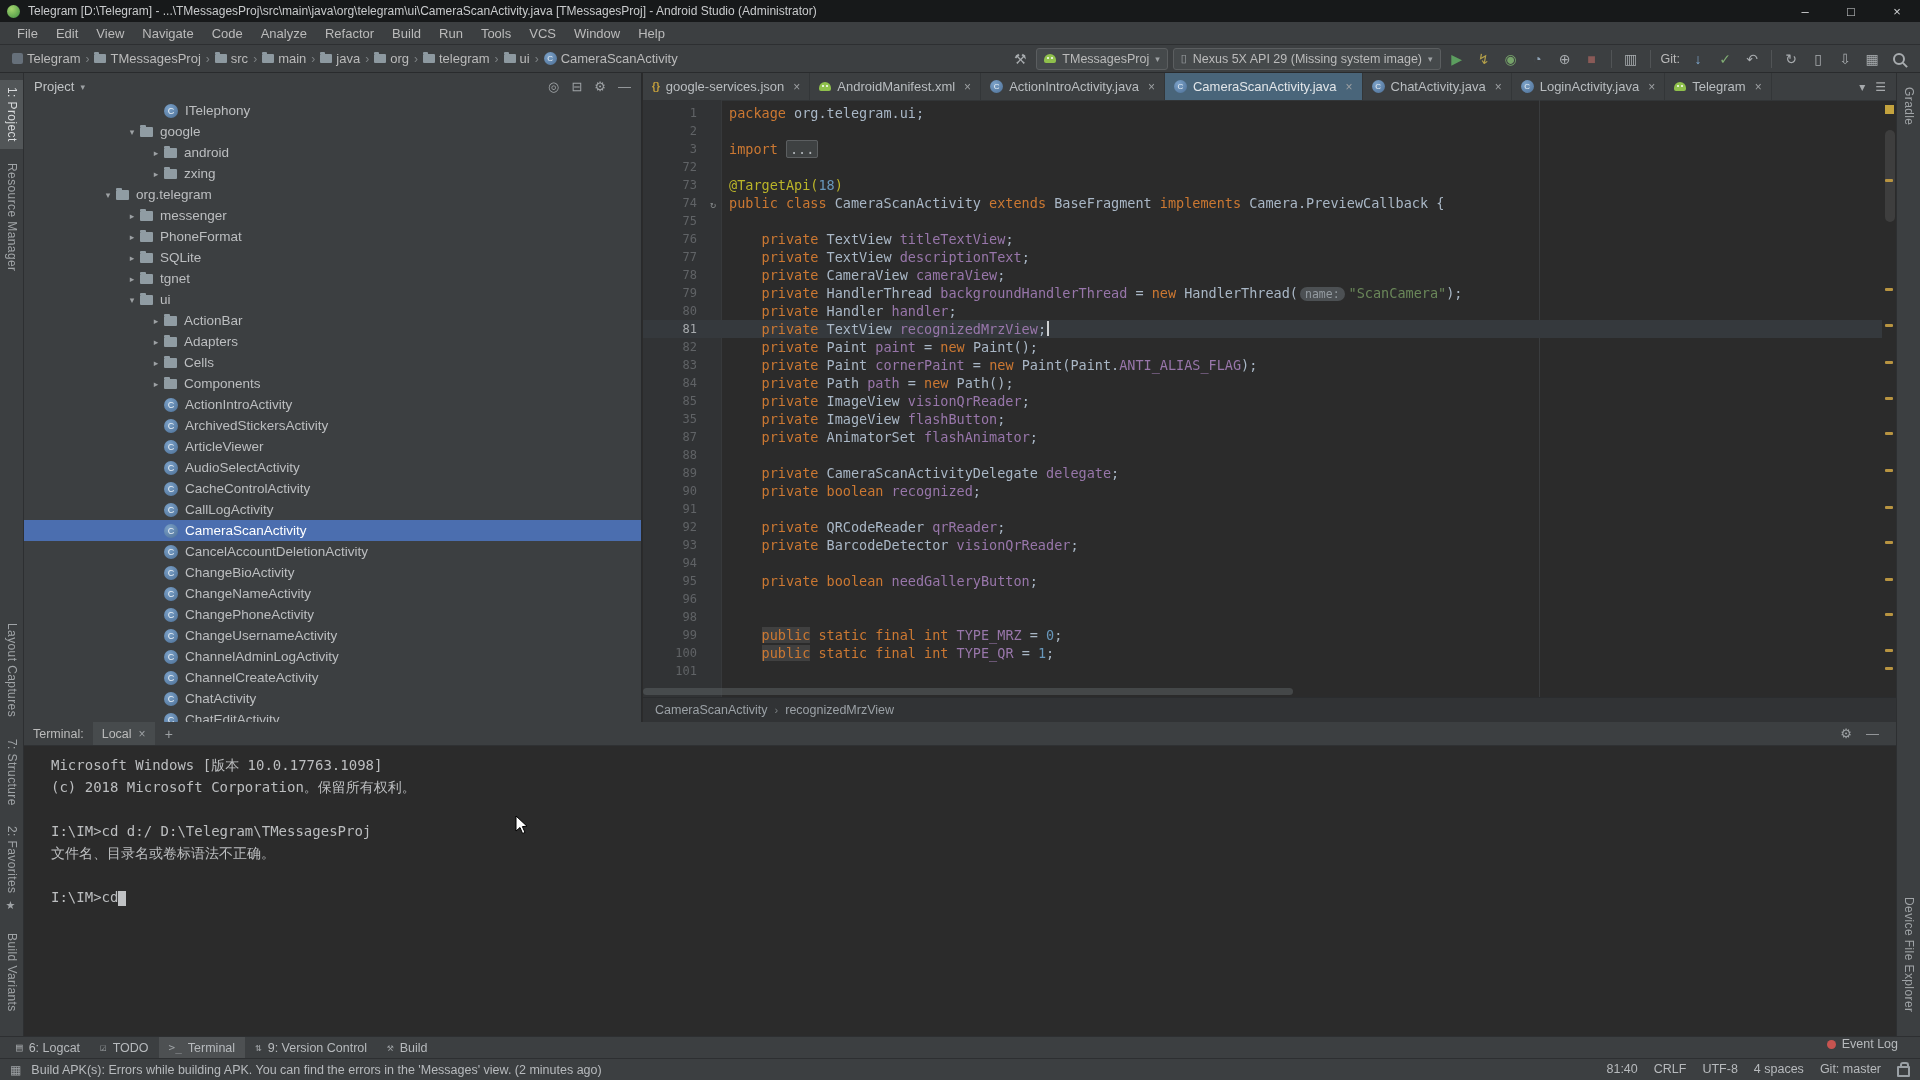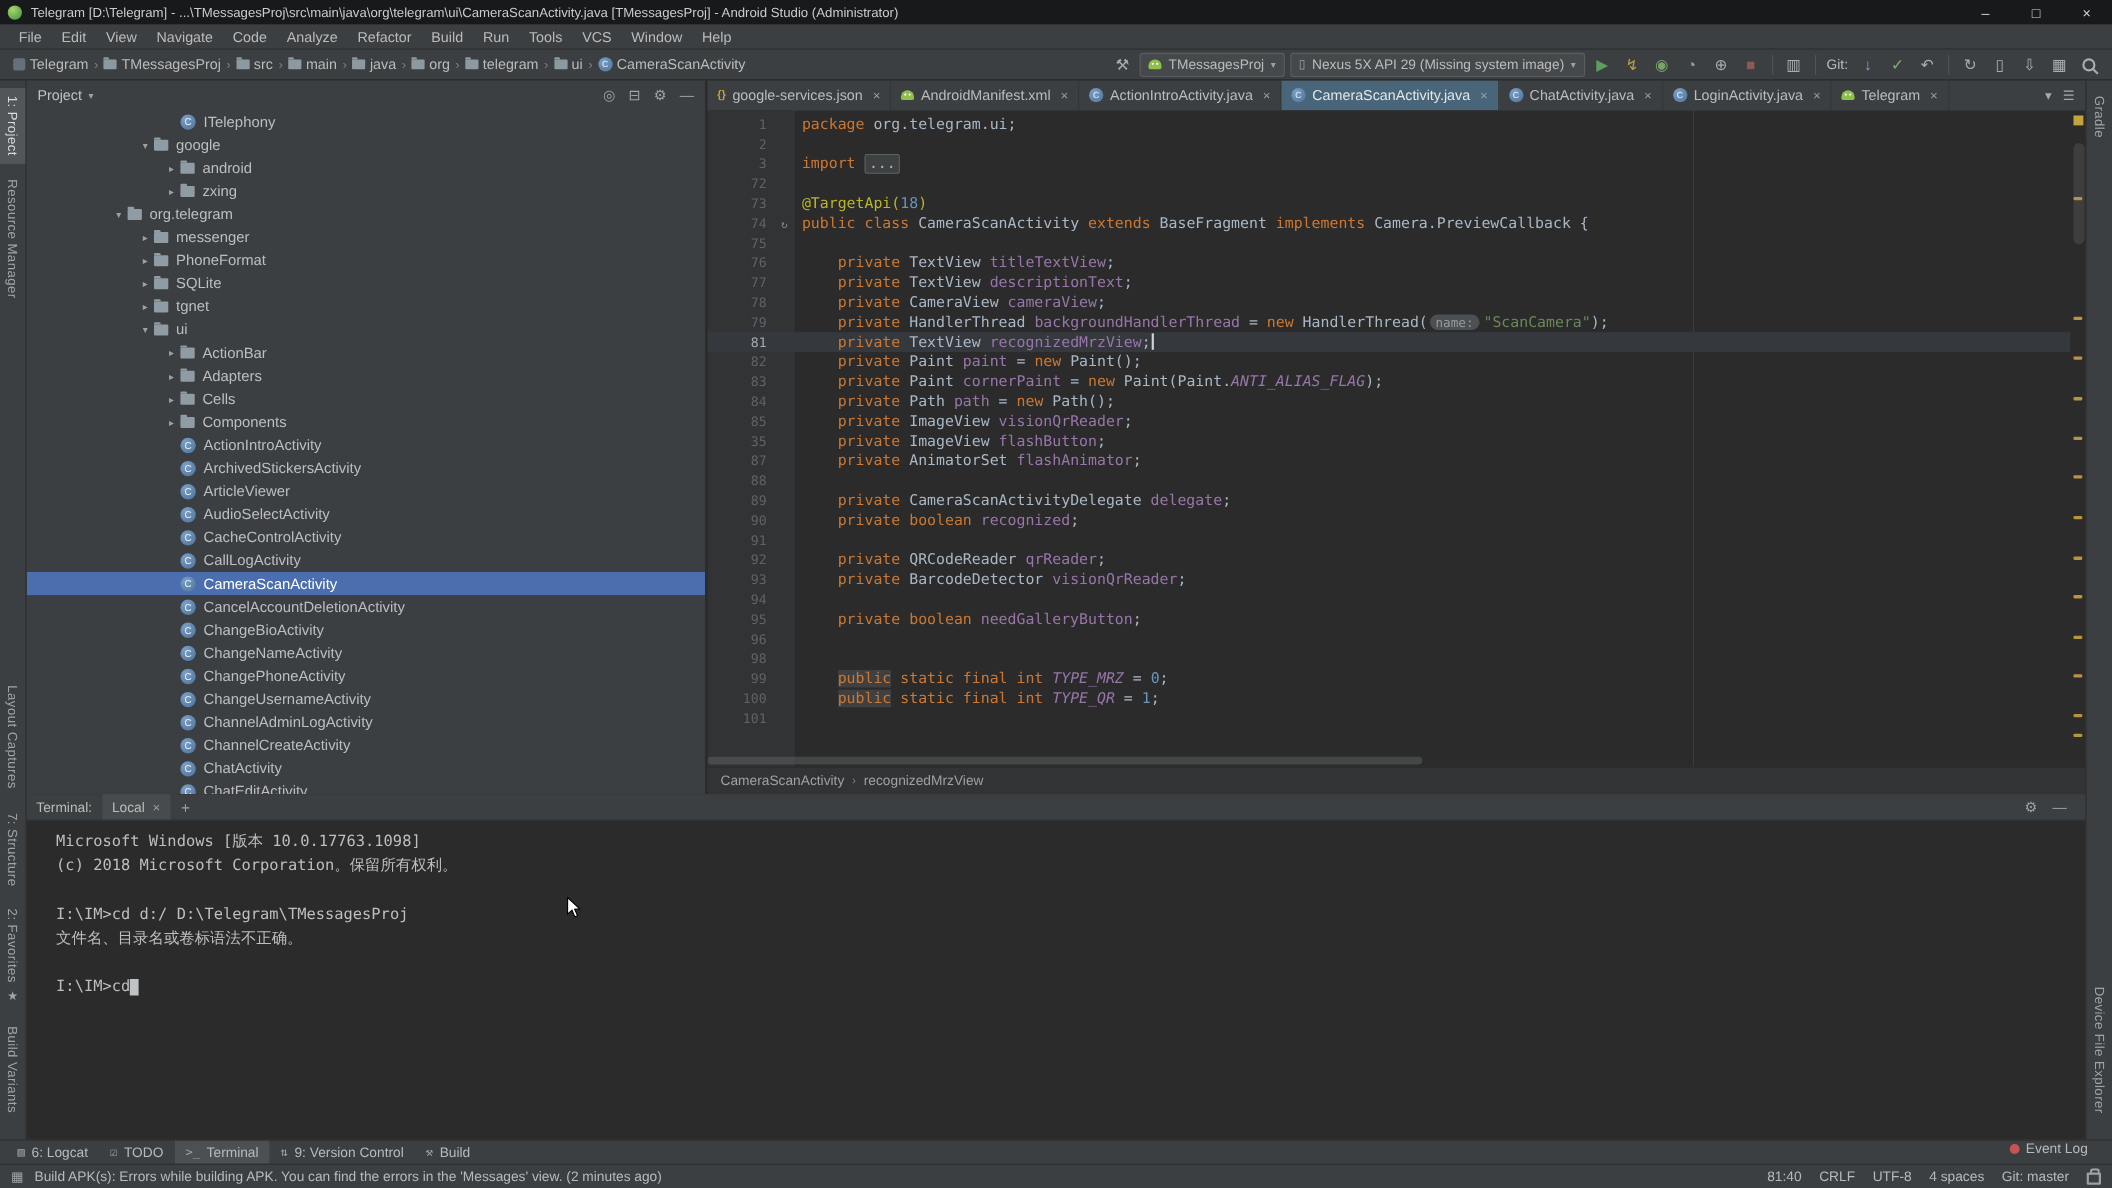--- a/index.html
+++ b/index.html
@@ -65,21 +65,21 @@
   .gutter-bg{position:absolute;left:0;top:0;width:78px;height:100%;background:#313335;border-right:1px solid #37393b}
   .margin-guide{position:absolute;left:896px;top:0;bottom:0;width:1px;background:#3a3c3e}
   .code-lines{position:absolute;left:0;top:4px;right:14px}
   .code-line{position:relative;height:18px;display:flex;white-space:pre;font-family:"DejaVu Sans Mono",monospace;font-size:13.5px;line-height:18px}
   .code-line.current{background:#35393d}
   .cl-gutter{flex:none;width:78px;color:#606366;text-align:right;padding-right:24px;box-sizing:border-box;font-size:12px;position:relative}
   .code-line.current .cl-gutter{color:#a7abae}
   .cl-text{padding-left:8px}
   .gutter-icon{position:absolute;right:5px;top:2px;font-size:10px;color:#848889}
   .sg-kw{color:#cc7832}.sg-pl{color:#a9b7c6}.sg-fld{color:#9876aa}.sg-str{color:#6a8759}
-  .sg-ann{color:#bbb529}.sg-num{color:#6897bb}.sg-const{color:#9876aa;font-style:italic}
+  .sg-ann{color:#bbb529}.sg-num{color:#6897bb}.sg-const{color:#9876aa;}
   .sg-hl{color:#cc7832;background:#404040}
   .hint-chip{background:#4c5053;border-radius:8px;padding:0 5px;margin:0 4px 0 2px;color:#949ba1;font-size:11.5px}
   .fold-chip{background:#3e4142;border:1px solid #5c5f61;border-radius:2px;padding:0 3px;color:#b0b4b8}
   .caret-bar{display:inline-block;width:2px;height:15px;background:#cfd2d4;margin-left:1px;vertical-align:text-top}
   .stripe-mark{position:absolute;right:3px;width:8px;height:3px;background:#b89441;border-radius:1px}
   .file-status-square{position:absolute;right:2px;top:5px;width:9px;height:9px;background:#c4a33e}
   .vthumb{position:absolute;right:1px;top:30px;width:10px;height:92px;background:rgba(255,255,255,.09);border-radius:5px}
   .hscroll{position:absolute;left:0;bottom:3px;height:7px;width:650px;background:#5a5e61;opacity:.55;border-radius:4px}
   .crumbbar{position:absolute;left:0;right:0;bottom:0;height:24px;background:#313335;border-top:1px solid #2a2c2e;display:flex;align-items:center;padding-left:12px;color:#9ba1a6;font-size:12.5px;gap:7px}
   
@@ -95,21 +95,21 @@
   
   .bottom-bar{position:absolute;left:0;top:1036px;width:1920px;height:22px;background:#3c3f41;border-top:1px solid #2d2f31;display:flex;align-items:stretch;font-size:12.5px;color:#b7babd;padding:0 6px;box-sizing:border-box;z-index:25}
   .bb-item{display:flex;align-items:center;gap:6px;padding:0 10px}
   .bb-item.active{background:rgba(255,255,255,.09)}
   .bb-icon{font-size:11px;color:#9fa3a6;font-family:"DejaVu Sans Mono",monospace}
   .bb-right{margin-left:auto;display:flex;align-items:flex-start;gap:7px;padding-right:6px}
   .event-dot{width:9px;height:9px;border-radius:50%;background:#c75450}
   
   .status-bar{position:absolute;left:0;top:1058px;width:1920px;height:22px;background:#3c3f41;border-top:1px solid #2d2f31;display:flex;align-items:center;padding:0 10px;box-sizing:border-box;font-size:12.5px;color:#b7babd;z-index:25}
   .sb-switcher{font-size:12px;color:#9fa3a6;margin-right:10px}
-  .sb-right{margin-left:auto;display:flex;align-items:center;gap:16px}
+  .sb-right{margin-left:auto;display:flex;gap:16px}
   .sb-item{white-space:nowrap}
   .mini-lock{width:9px;height:7px;border:2px solid #9aa0a5;border-radius:1px;position:relative;margin-top:4px}
   .mini-lock::before{content:"";position:absolute;left:1px;top:-6px;width:5px;height:4px;border:2px solid #9aa0a5;border-bottom:none;border-radius:3px 3px 0 0}
   
   .mouse-cursor{position:absolute;left:515px;top:815px;z-index:50;pointer-events:none}
 </style>
 </head>
 <body>
 
 <div class="titlebar">
@@ -534,20 +534,21 @@
         <div class="code-line"><span class="cl-gutter">2</span><span class="cl-text"></span></div>
         <div class="code-line"><span class="cl-gutter">3</span><span class="cl-text"><span class="sg-kw">import </span><span class="fold-chip">...</span></span></div>
         <div class="code-line"><span class="cl-gutter">72</span><span class="cl-text"></span></div>
         <div class="code-line"><span class="cl-gutter">73</span><span class="cl-text"><span class="sg-ann">@TargetApi(</span><span class="sg-num">18</span><span class="sg-ann">)</span></span></div>
         <div class="code-line"><span class="cl-gutter">74<span class="gutter-icon">↻</span></span><span class="cl-text"><span class="sg-kw">public class </span><span class="sg-pl">CameraScanActivity </span><span class="sg-kw">extends </span><span class="sg-pl">BaseFragment </span><span class="sg-kw">implements </span><span class="sg-pl">Camera.PreviewCallback {</span></span></div>
         <div class="code-line"><span class="cl-gutter">75</span><span class="cl-text"></span></div>
         <div class="code-line"><span class="cl-gutter">76</span><span class="cl-text"><span class="sg-pl">    </span><span class="sg-kw">private </span><span class="sg-pl">TextView </span><span class="sg-fld">titleTextView</span><span class="sg-pl">;</span></span></div>
         <div class="code-line"><span class="cl-gutter">77</span><span class="cl-text"><span class="sg-pl">    </span><span class="sg-kw">private </span><span class="sg-pl">TextView </span><span class="sg-fld">descriptionText</span><span class="sg-pl">;</span></span></div>
         <div class="code-line"><span class="cl-gutter">78</span><span class="cl-text"><span class="sg-pl">    </span><span class="sg-kw">private </span><span class="sg-pl">CameraView </span><span class="sg-fld">cameraView</span><span class="sg-pl">;</span></span></div>
         <div class="code-line"><span class="cl-gutter">79</span><span class="cl-text"><span class="sg-pl">    </span><span class="sg-kw">private </span><span class="sg-pl">HandlerThread </span><span class="sg-fld">backgroundHandlerThread</span><span class="sg-pl"> = </span><span class="sg-kw">new </span><span class="sg-pl">HandlerThread(</span><span class="hint-chip">name:</span><span class="sg-str">"ScanCamera"</span><span class="sg-pl">);</span></span></div>
+        <div class="code-line"><span class="cl-gutter">80</span><span class="cl-text"><span class="sg-pl">    </span><span class="sg-kw">private </span><span class="sg-pl">Handler </span><span class="sg-fld">handler</span><span class="sg-pl">;</span></span></div>
         <div class="code-line current"><span class="cl-gutter">81</span><span class="cl-text"><span class="sg-pl">    </span><span class="sg-kw">private </span><span class="sg-pl">TextView </span><span class="sg-fld">recognizedMrzView</span><span class="sg-pl">;</span><span class="caret-bar"></span></span></div>
         <div class="code-line"><span class="cl-gutter">82</span><span class="cl-text"><span class="sg-pl">    </span><span class="sg-kw">private </span><span class="sg-pl">Paint </span><span class="sg-fld">paint</span><span class="sg-pl"> = </span><span class="sg-kw">new </span><span class="sg-pl">Paint();</span></span></div>
         <div class="code-line"><span class="cl-gutter">83</span><span class="cl-text"><span class="sg-pl">    </span><span class="sg-kw">private </span><span class="sg-pl">Paint </span><span class="sg-fld">cornerPaint</span><span class="sg-pl"> = </span><span class="sg-kw">new </span><span class="sg-pl">Paint(Paint.</span><span class="sg-const">ANTI_ALIAS_FLAG</span><span class="sg-pl">);</span></span></div>
         <div class="code-line"><span class="cl-gutter">84</span><span class="cl-text"><span class="sg-pl">    </span><span class="sg-kw">private </span><span class="sg-pl">Path </span><span class="sg-fld">path</span><span class="sg-pl"> = </span><span class="sg-kw">new </span><span class="sg-pl">Path();</span></span></div>
         <div class="code-line"><span class="cl-gutter">85</span><span class="cl-text"><span class="sg-pl">    </span><span class="sg-kw">private </span><span class="sg-pl">ImageView </span><span class="sg-fld">visionQrReader</span><span class="sg-pl">;</span></span></div>
         <div class="code-line"><span class="cl-gutter">35</span><span class="cl-text"><span class="sg-pl">    </span><span class="sg-kw">private </span><span class="sg-pl">ImageView </span><span class="sg-fld">flashButton</span><span class="sg-pl">;</span></span></div>
         <div class="code-line"><span class="cl-gutter">87</span><span class="cl-text"><span class="sg-pl">    </span><span class="sg-kw">private </span><span class="sg-pl">AnimatorSet </span><span class="sg-fld">flashAnimator</span><span class="sg-pl">;</span></span></div>
         <div class="code-line"><span class="cl-gutter">88</span><span class="cl-text"></span></div>
         <div class="code-line"><span class="cl-gutter">89</span><span class="cl-text"><span class="sg-pl">    </span><span class="sg-kw">private </span><span class="sg-pl">CameraScanActivityDelegate </span><span class="sg-fld">delegate</span><span class="sg-pl">;</span></span></div>
         <div class="code-line"><span class="cl-gutter">90</span><span class="cl-text"><span class="sg-pl">    </span><span class="sg-kw">private boolean </span><span class="sg-fld">recognized</span><span class="sg-pl">;</span></span></div>

